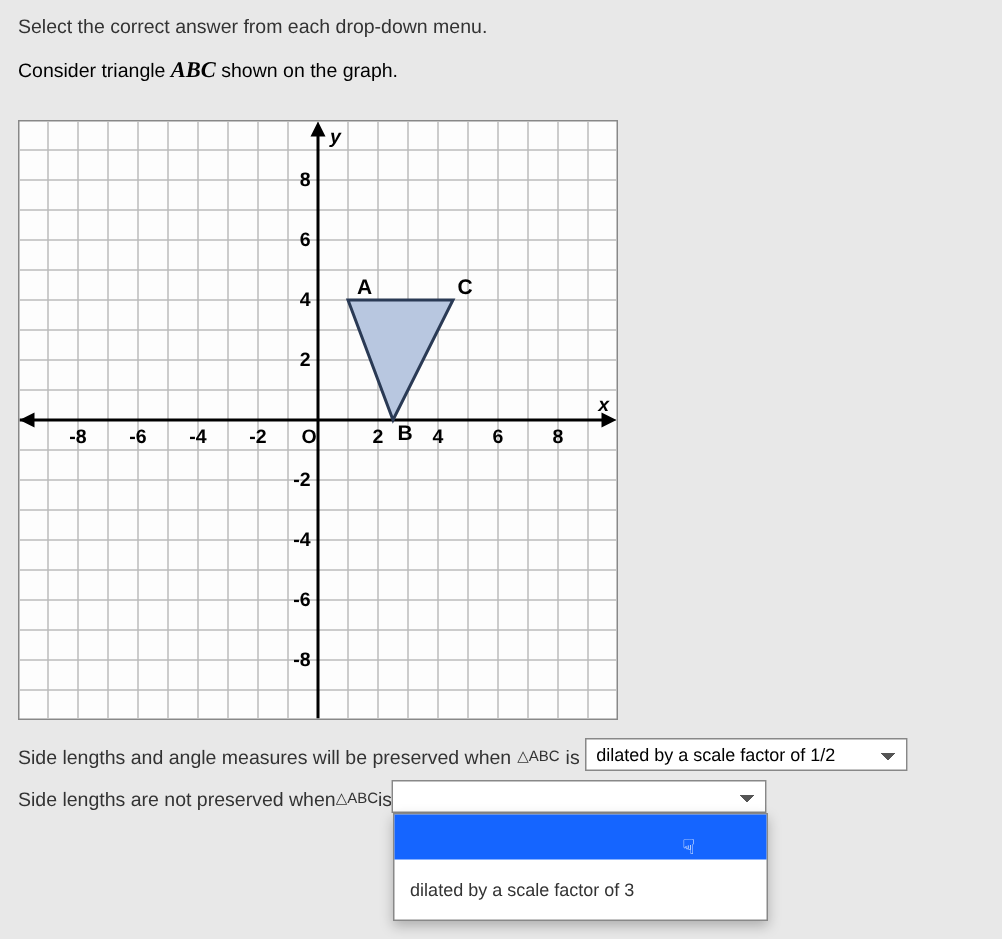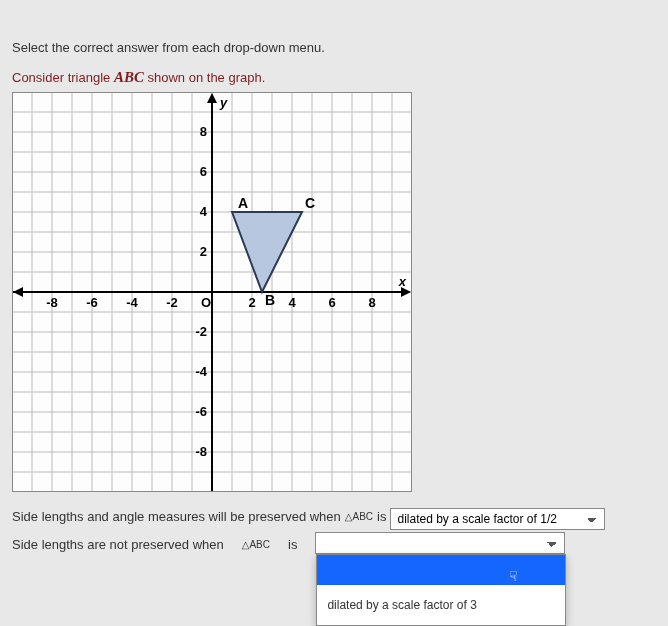--- a/index.html
+++ b/index.html
@@ -6,49 +6,49 @@
   body {
     font-family: Arial, Helvetica, sans-serif;
     background: #e8e8e8;
     width: 668px;
     height: 626px;
     padding: 10px 12px;
     color: #333;
     font-size: 13px;
     overflow: hidden;
   }
-  .instruction { margin-bottom: 14px; font-size: 13px; color:#333;margin-top:30px; }
-  .consider { margin-bottom: 6px; font-size: 13px; color:#7f1d1d; }
+  .instruction { margin-bottom: 14px; font-size: 13px; color:#333; }
+  .consider { margin-bottom: 24px; font-size: 13px; color:#000000; }
   .bold-italic { font-weight: bold; font-style: italic; font-family: 'Times New Roman', serif; font-size: 15px; }
   .graph-wrap {
     width: 400px;
     height: 400px;
     background: #fdfdfd;
     border: 1px solid #888;
     position: relative;
     margin-bottom: 12px;
   }
   .graph-wrap svg { display: block; }
-  .sentence { font-size: 13px; color:#333; line-height: 26px; display:flex; flex-wrap:wrap; align-items:flex-end; gap:8px 4px; }
+  .sentence { font-size: 13px; color:#333; line-height: 26px; display:flex; flex-wrap:wrap; align-items:flex-start; gap:8px 4px; }
   .triangle-sym { font-size: 10px; }
   select.dd {
     font-family: Arial, sans-serif;
     font-size: 12px;
     padding: 2px 20px 2px 6px;
     border: 1px solid #888;
     background: #fff;
     height: 22px;
     appearance: none;
     background-image: linear-gradient(45deg, transparent 50%, #555 50%), linear-gradient(135deg, #555 50%, transparent 50%);
     background-position: calc(100% - 12px) 9px, calc(100% - 7px) 9px;
     background-size: 5px 5px, 5px 5px;
     background-repeat: no-repeat;
   }
   .dd1 { width: 215px; }
-  .row2 { margin-top:2px; display:flex; align-items:flex-start; gap:18px; position:relative; }
+  .row2 { margin-top:2px; display:flex; align-items:flex-start; gap:0; position:relative; }
   .dd2-box {
     width: 250px;
     height: 22px;
     border: 1px solid #888;
     background:#fff;
     position:relative;
     background-image: linear-gradient(45deg, transparent 50%, #555 50%), linear-gradient(135deg, #555 50%, transparent 50%);
     background-position: calc(100% - 12px) 9px, calc(100% - 7px) 9px;
     background-size: 5px 5px, 5px 5px;
     background-repeat: no-repeat;

